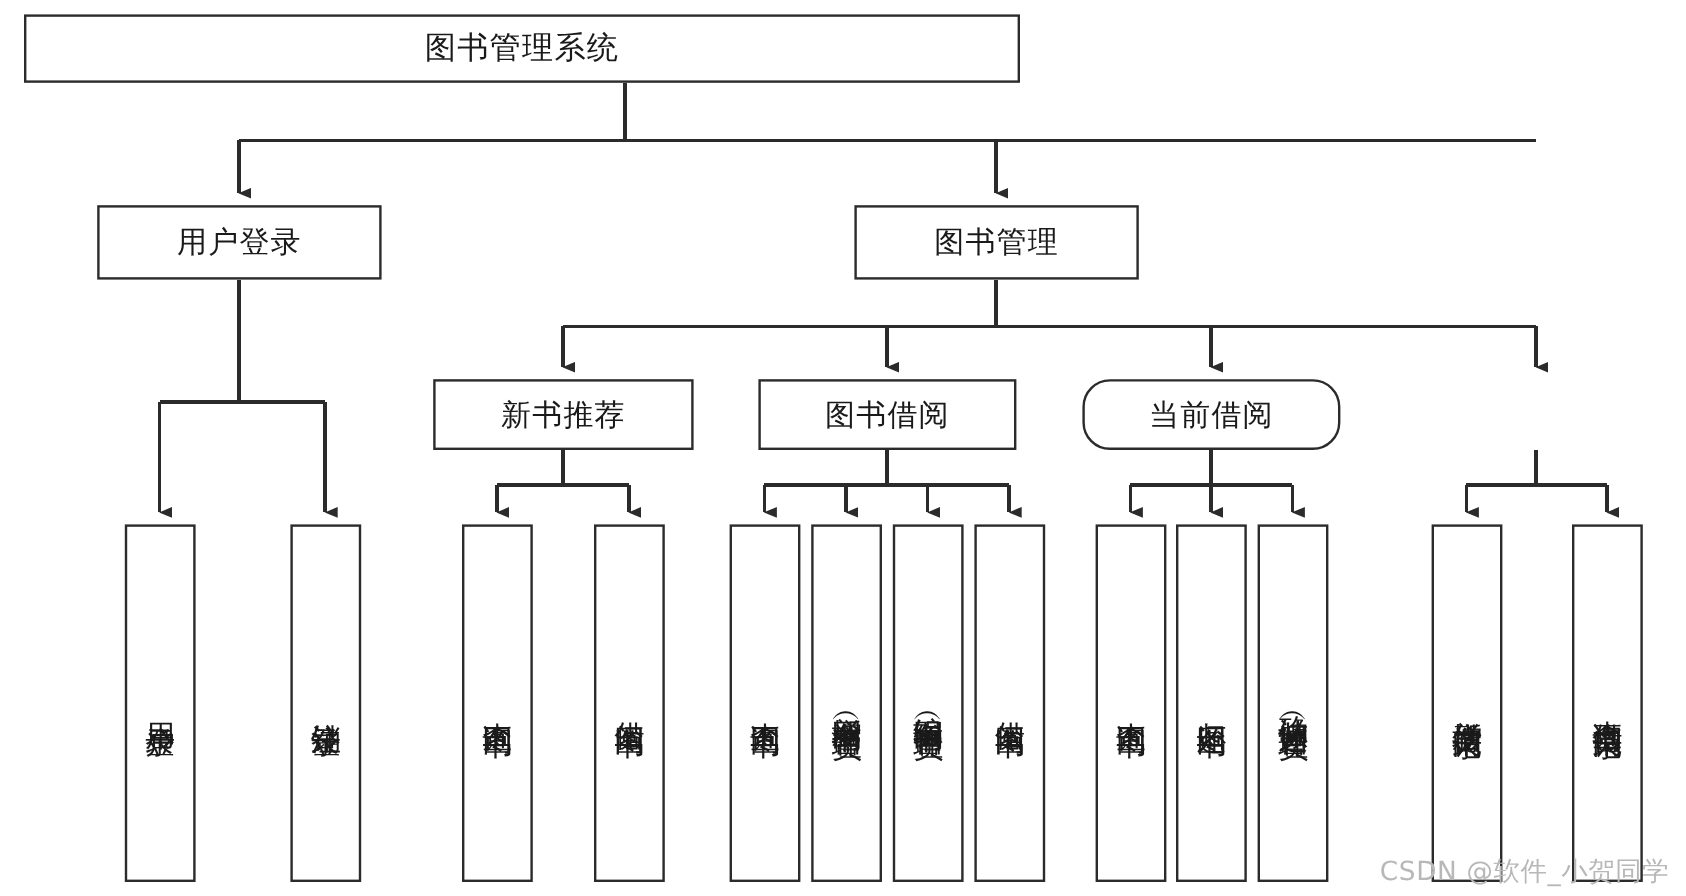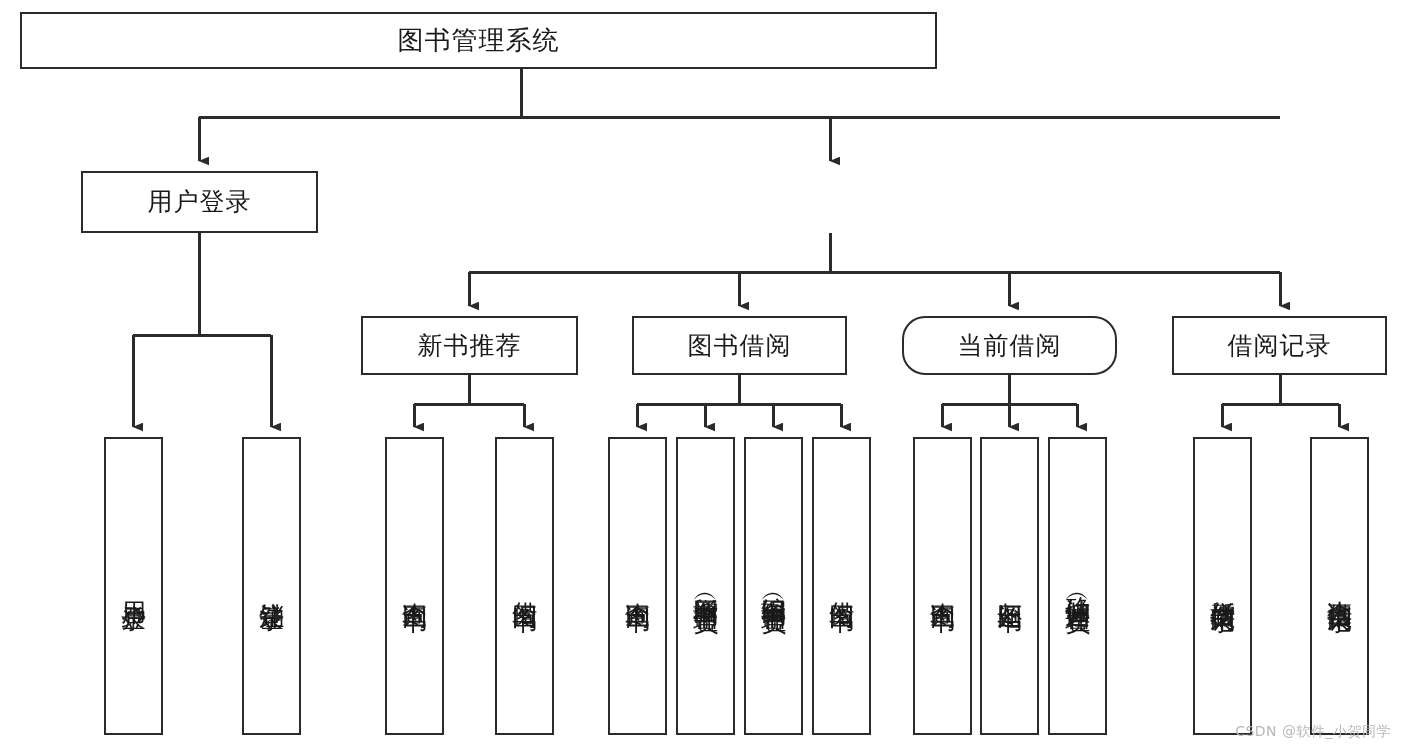--- a/index.html
+++ b/index.html
@@ -49,21 +49,21 @@
     line-height: 1.25;
     letter-spacing: 2px;
     text-align: center;
     white-space: nowrap;
   }
   .node-root .node-h { font-size: 26px; }
   .watermark {
     position: absolute;
     right: 14px;
     bottom: 6px;
-    font-size: 14px;
+    font-size: 22px;
     color: #b8b8b8;
     letter-spacing: 0.5px;
     white-space: nowrap;
     font-family: "DejaVu Sans", "Liberation Sans", sans-serif;
   }
 </style>
 </head>
 <body>
 
 <div id="diagram-root">
@@ -112,44 +112,44 @@
       <path d="M1009,404 L1009,427" marker-end="url(#arrowhead)"></path>
       <path d="M1077,404 L1077,427" marker-end="url(#arrowhead)"></path>
 
       <path d="M1280,375 L1280,404"></path>
       <path d="M1222,404 L1339,404"></path>
       <path d="M1222,404 L1222,427" marker-end="url(#arrowhead)"></path>
       <path d="M1339,404 L1339,427" marker-end="url(#arrowhead)"></path>
     </g>
   </svg>
 
-  <div class="node node-root" style="left:20px; top:12px; width:917px; height:57px;">
+  <div class="node node-root" style="left:20px; top:12px; width:830px; height:57px;">
     <span class="node-h">图书管理系统</span>
   </div>
 
   <div class="node" style="left:81px; top:171px; width:237px; height:62px;">
     <span class="node-h">用户登录</span>
   </div>
 
+  <div class="node" style="left:712px; top:171px; width:237px; height:62px;">
+    <span class="node-h">图书管理</span>
+  </div>
 
   <div class="node" style="left:632px; top:316px; width:215px; height:59px;">
     <span class="node-h">图书借阅</span>
   </div>
 
   <div class="node" style="left:361px; top:316px; width:217px; height:59px;">
     <span class="node-h">新书推荐</span>
   </div>
 
   <div class="node" style="left:902px; top:316px; width:215px; height:59px;border-radius:23px;">
     <span class="node-h">当前借阅</span>
   </div>
 
-  <div class="node" style="left:1172px; top:316px; width:215px; height:59px;">
-    <span class="node-h">借阅记录</span>
-  </div>
 
   <div class="node" style="left:104px; top:437px; width:59px; height:298px;">
     <span class="node-v">用户登录</span>
   </div>
 
   <div class="node" style="left:242px; top:437px; width:59px; height:298px;">
     <span class="node-v">注销登录</span>
   </div>
 
   <div class="node" style="left:385px; top:437px; width:59px; height:298px;">

